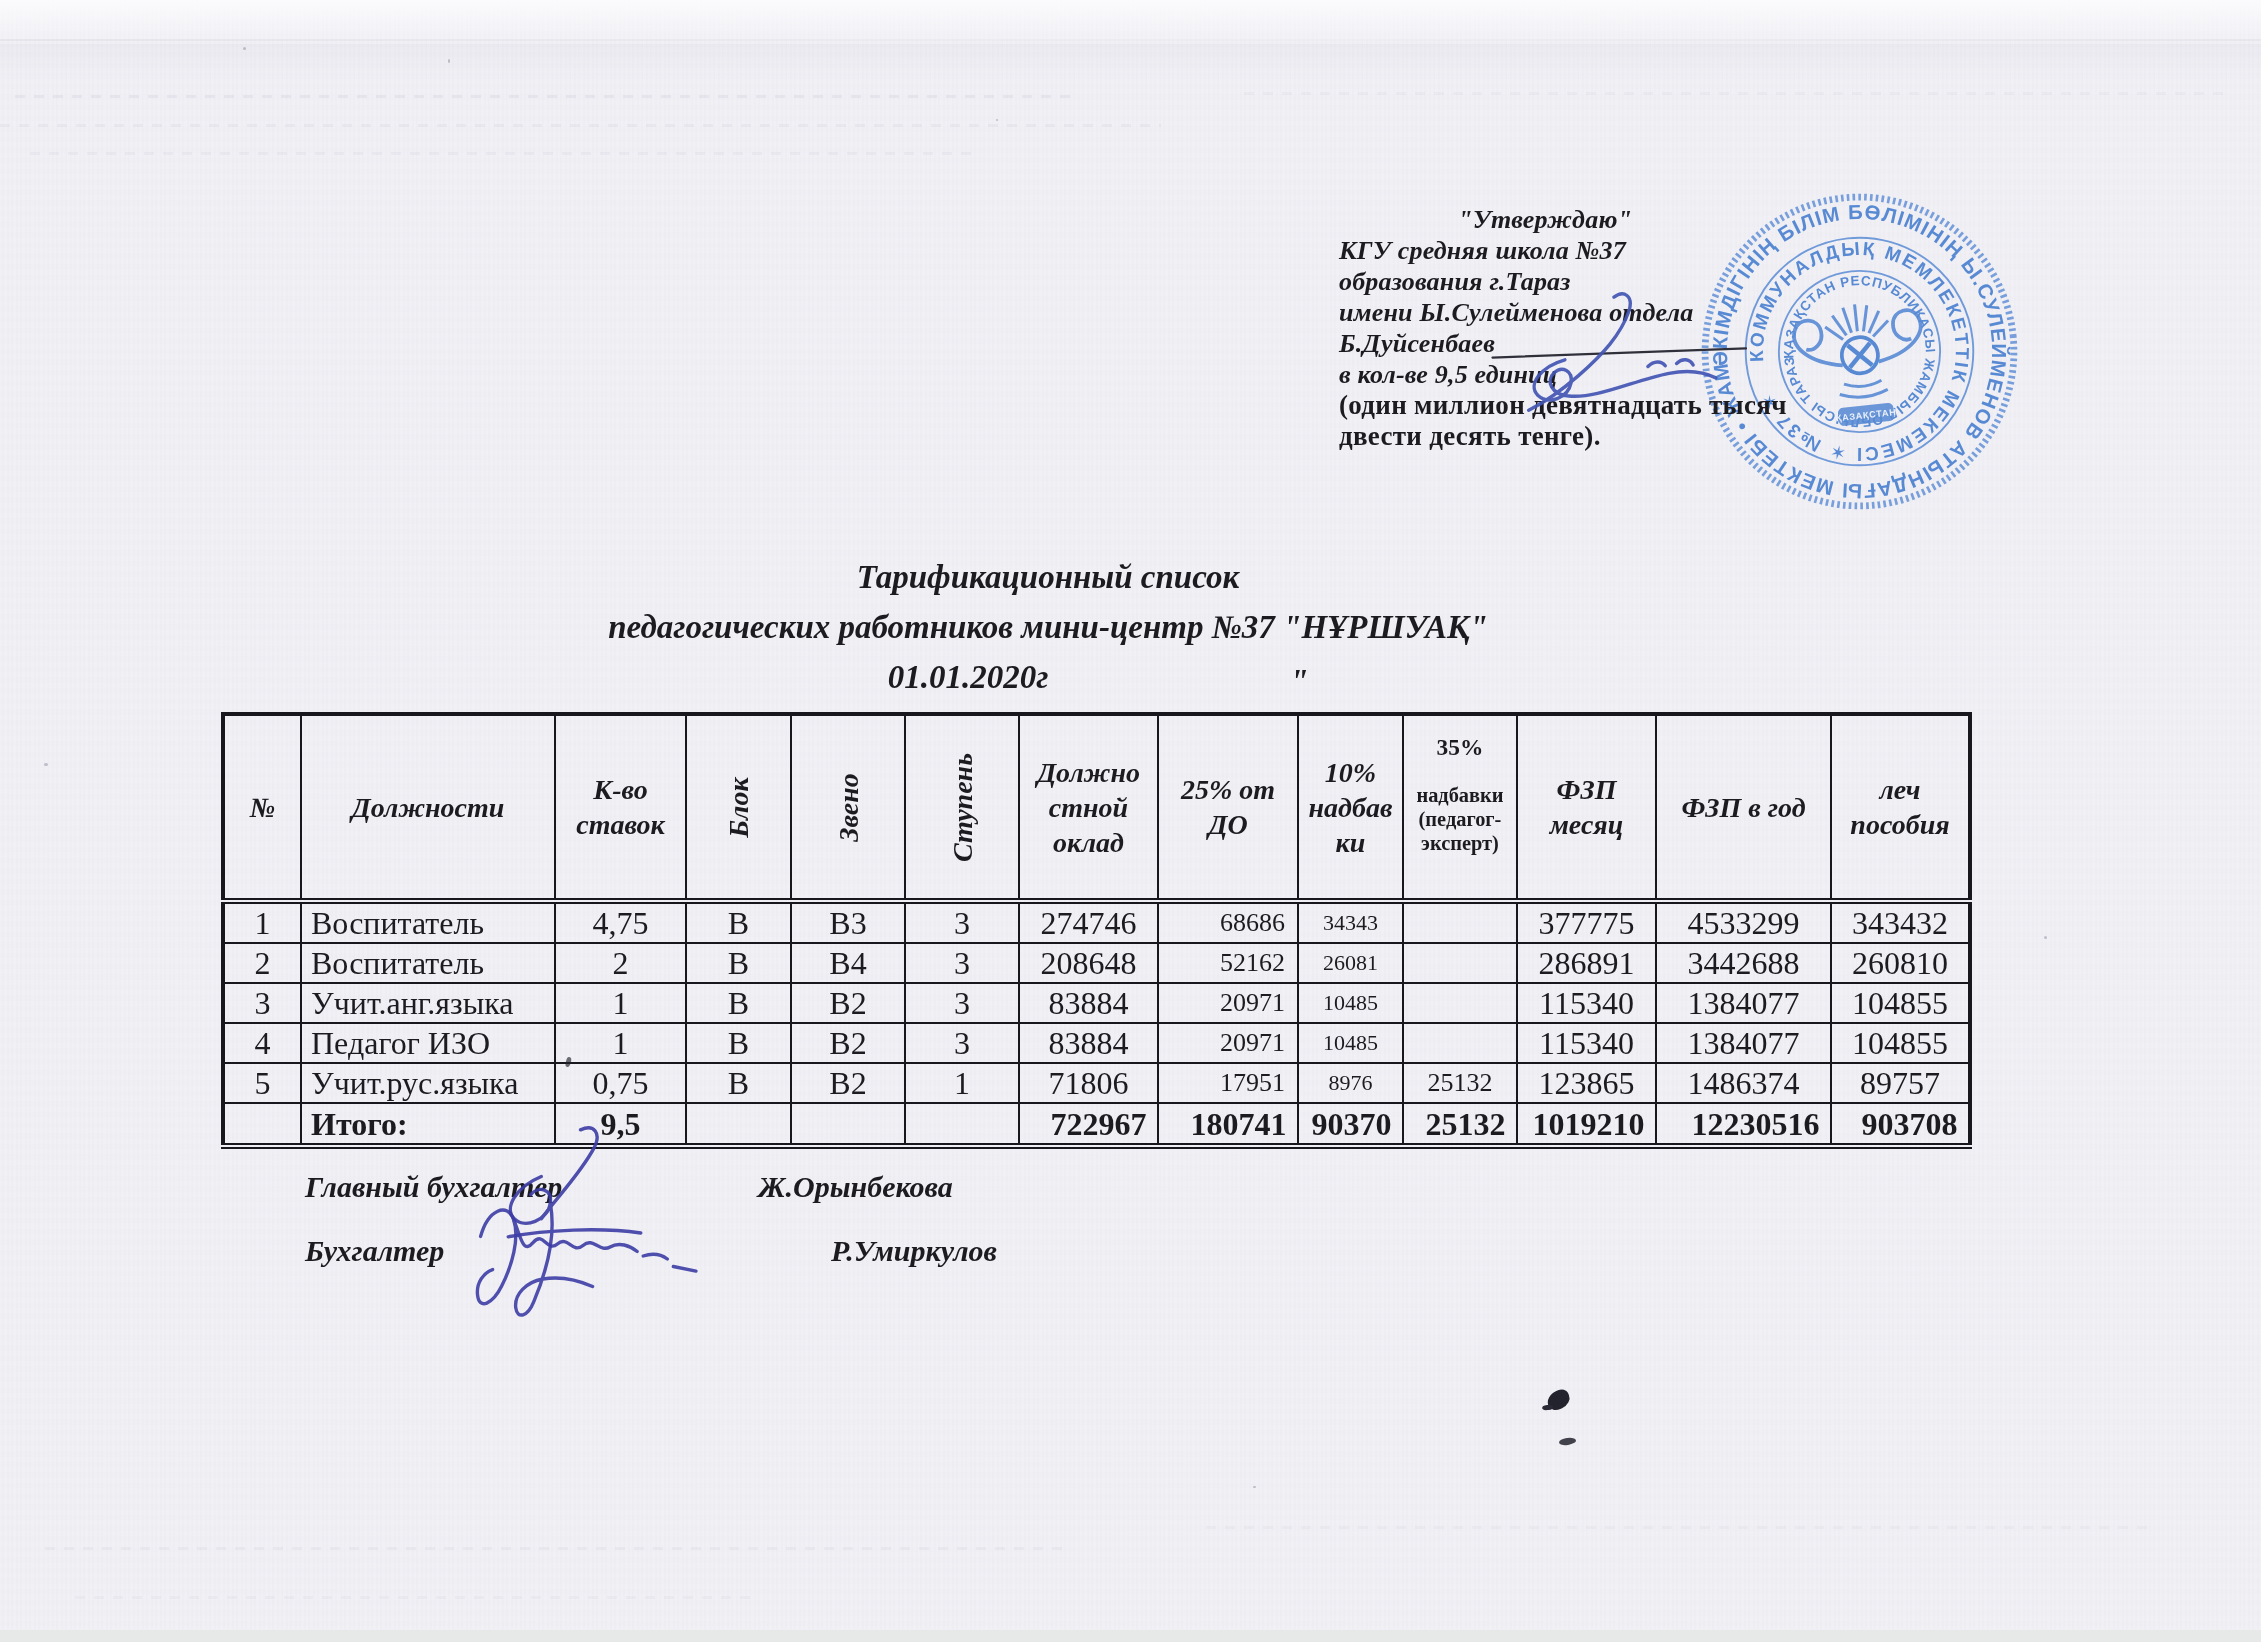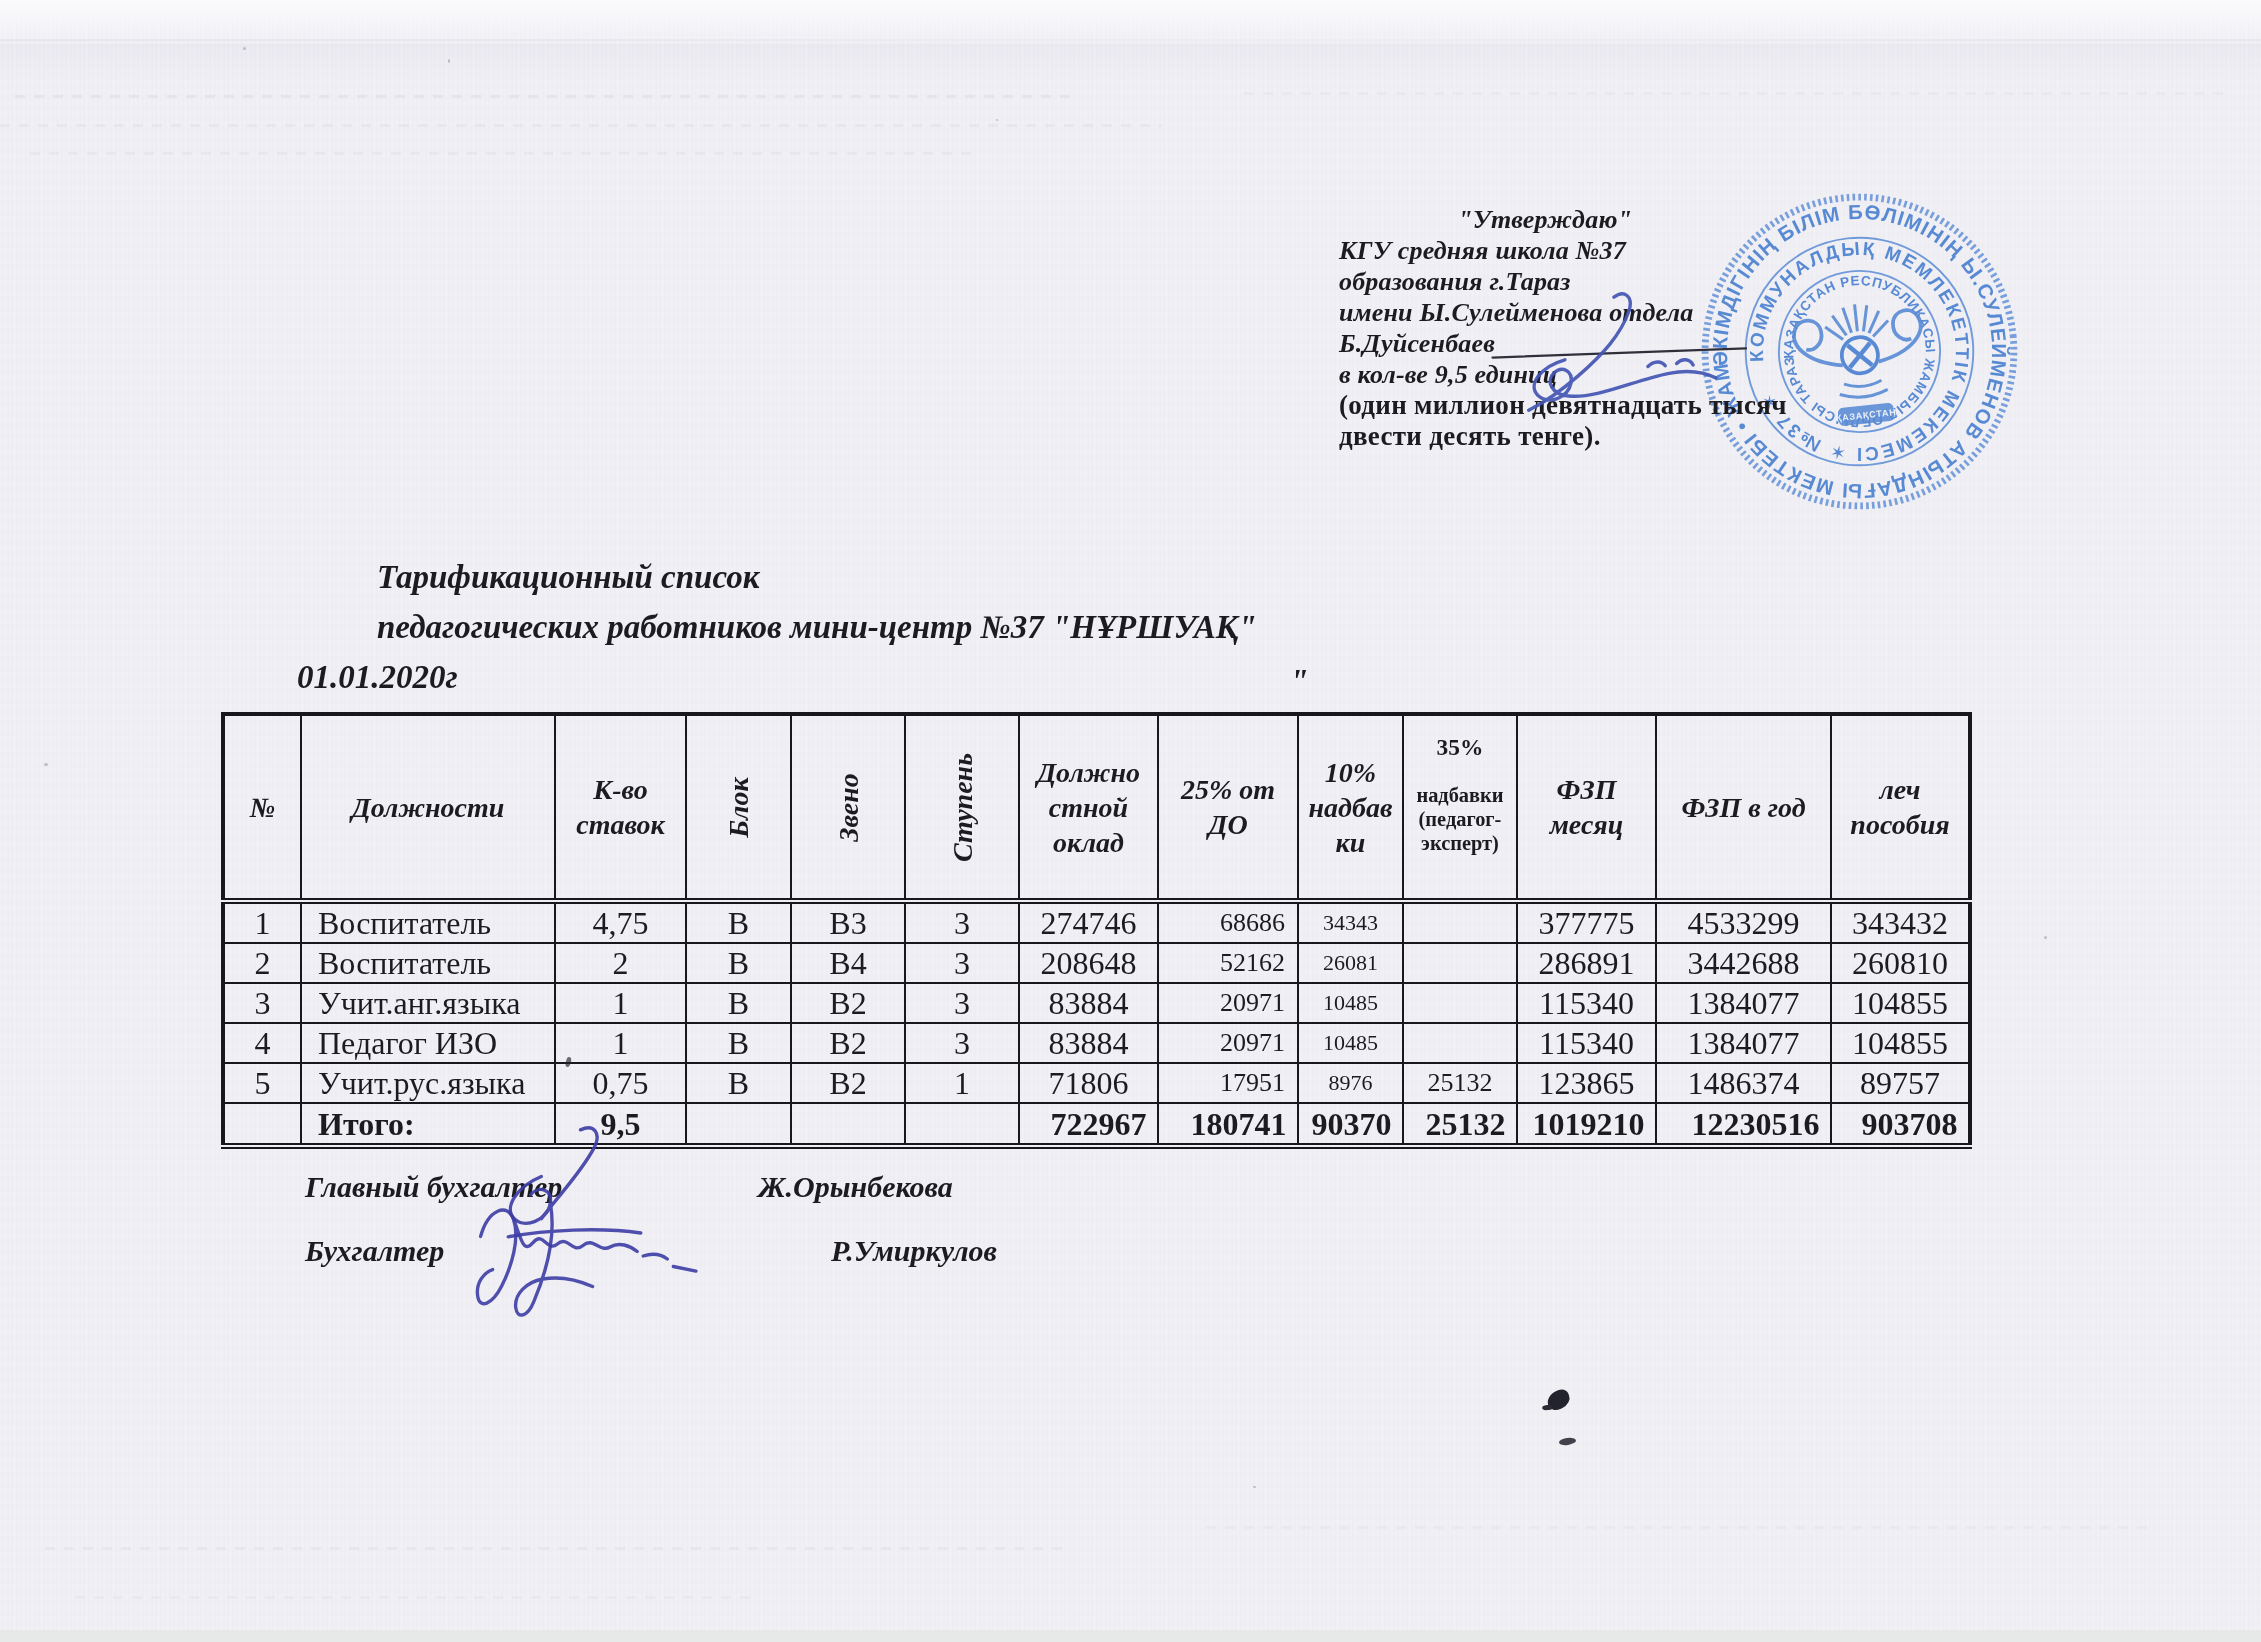--- a/index.html
+++ b/index.html
@@ -35,40 +35,40 @@
   
   .approval { position:absolute; left:1339px; top:204px; width:633px; z-index:2; }
   .aline { font-size:26px; font-weight:bold; font-style:italic; line-height:31px; letter-spacing:0.2px; white-space:nowrap; }
   .aline.first { padding-left:119px; }
   .aline.upright { font-style:normal; font-size:27px; letter-spacing:0.3px; }
 
   
   .stamp { position:absolute; left:1693px; top:185px; width:333px; height:333px; z-index:1; opacity:.92; }
 
   
-  .title-block { position:absolute; left:377px; top:552px; width:1342px; z-index:2; }
+  .title-block { position:absolute; left:377px; top:552px; width:1342px; text-align:center; z-index:2; }
   .tline { font-size:33px; font-weight:bold; font-style:italic; line-height:50px; white-space:nowrap; }
   .tline.date { transform:translateX(-80px); }
   .stray-quote { position:absolute; left:1290px; top:663px; font-size:33px; font-weight:bold; font-style:italic; z-index:2; }
 
   
   table.tariff { position:absolute; left:221px; top:712px; z-index:2;
     border-collapse:collapse; table-layout:fixed; background:transparent; }
   table.tariff { border:4.5px solid #17171d; }
   .tariff th, .tariff td { border:2.3px solid #17171d; padding:0; overflow:hidden; }
   .tariff thead th { border-bottom:6.8px double #17171d; }
   .tariff tr.total td { border-top:2.3px solid #17171d; border-bottom:6.8px double #17171d; }
   .tariff th { height:182px; vertical-align:middle; text-align:center;
     font-size:28px; font-weight:bold; font-style:italic; line-height:1.25; }
   .tariff th .vtext { display:inline-block; transform:rotate(-90deg); white-space:nowrap; }
   .tariff th.p35h { font-style:normal; vertical-align:top; }
   .p35top { font-size:23.4px; font-weight:bold; margin-top:16.6px; }
   .p35sub { font-size:20.4px; font-weight:bold; line-height:1.18; margin-top:21px; padding:0 4.5px; }
   .tariff td { height:38px; text-align:center; font-size:32px; line-height:1; vertical-align:middle; }
-  .tariff td.pos { text-align:left; padding-left:16px; }
+  .tariff td.pos { text-align:left; padding-left:9px; }
   .tariff td.small { font-size:26px; }
   .tariff td.right { text-align:right; padding-right:12px; }
   .tariff td.p10c { font-size:22px;margin-left:14px; }
   .tariff tr.total td { font-weight:bold; height:39px; }
   .tariff tr.total td.tnum { font-size:32px; text-align:right; padding-right:10.6px; }
   .tariff tr.total td.pos { font-size:32px; }
 
   
   .sig-label { position:absolute; z-index:2; font-size:30px; font-weight:bold; font-style:italic; white-space:nowrap; }
   .sig-svg { position:absolute; z-index:3; }

